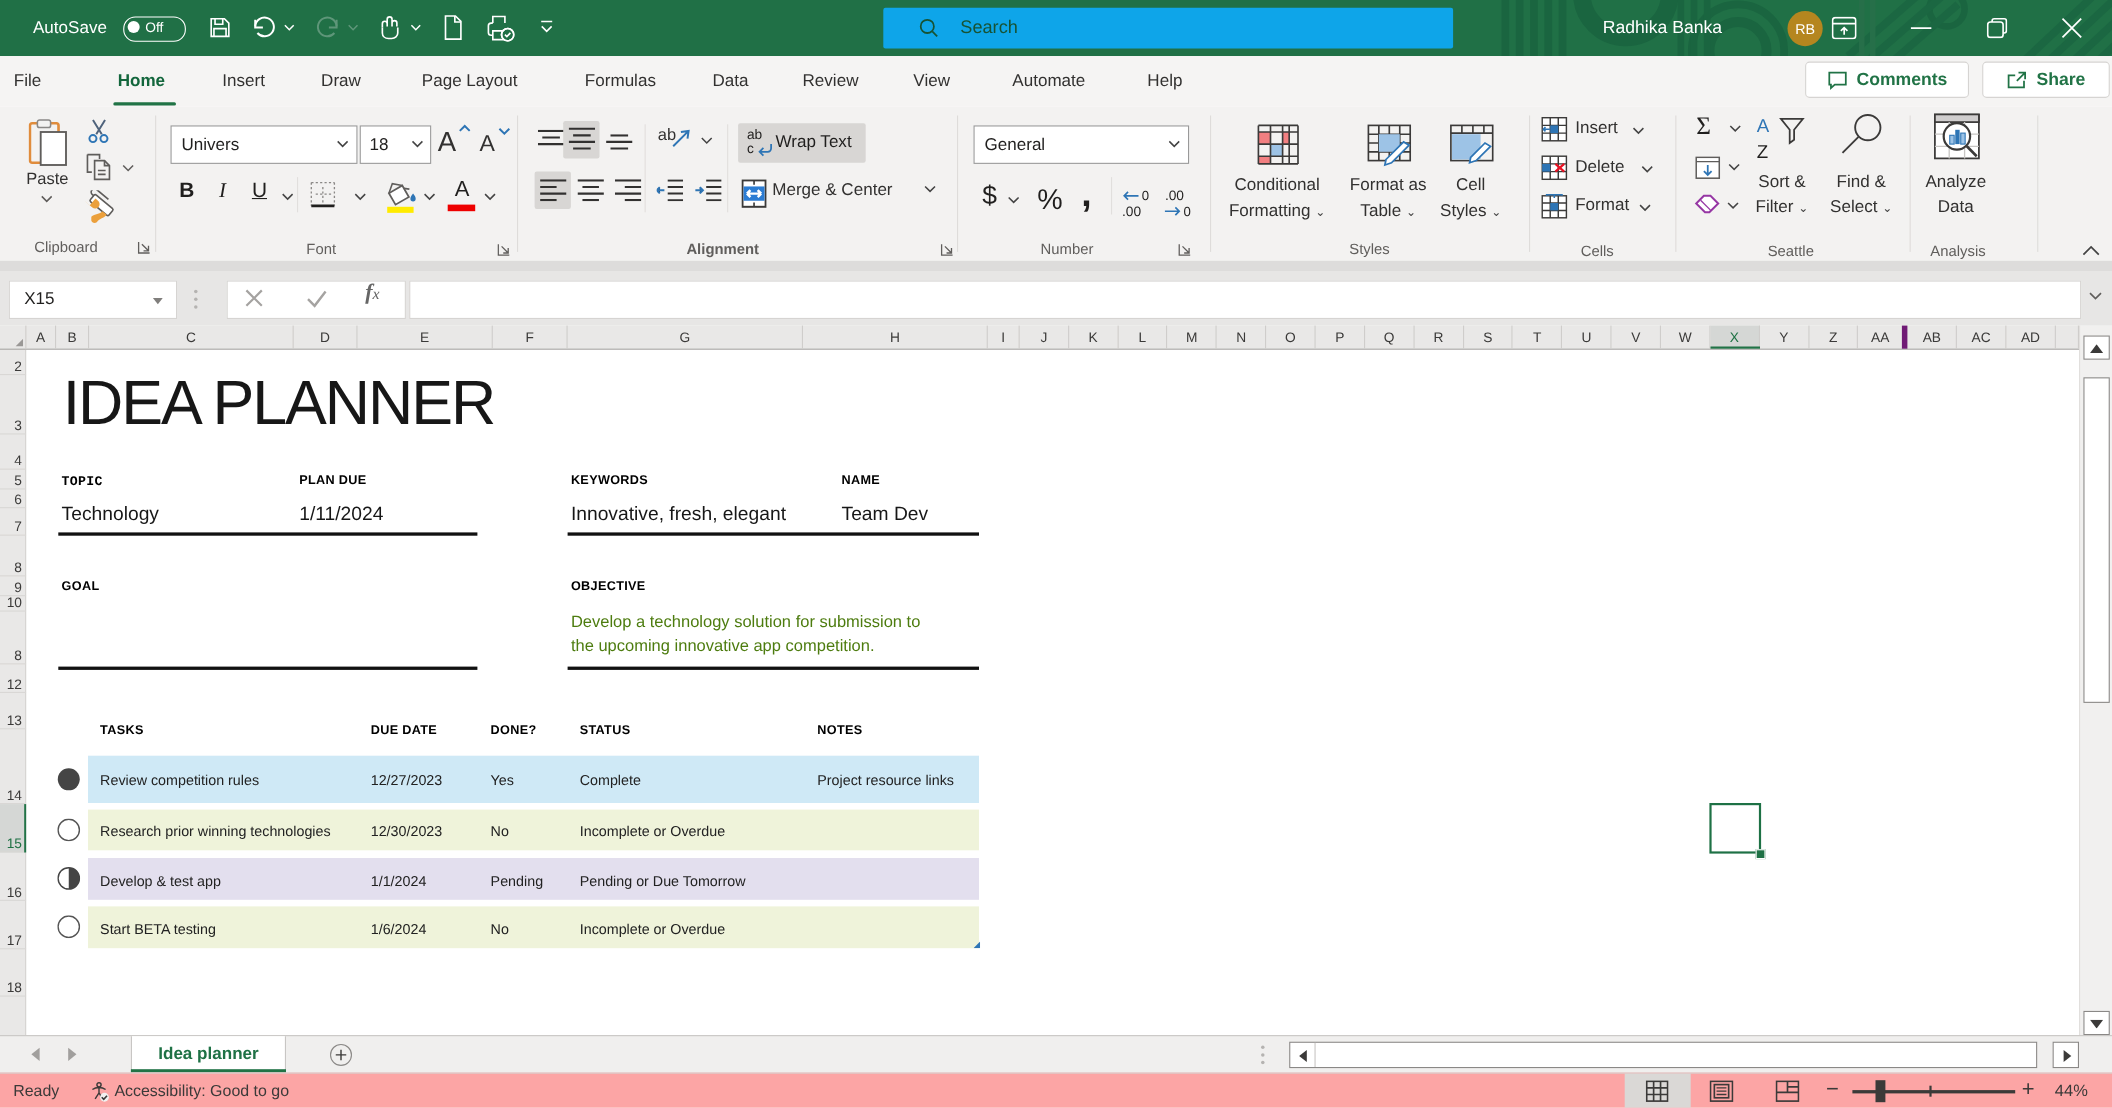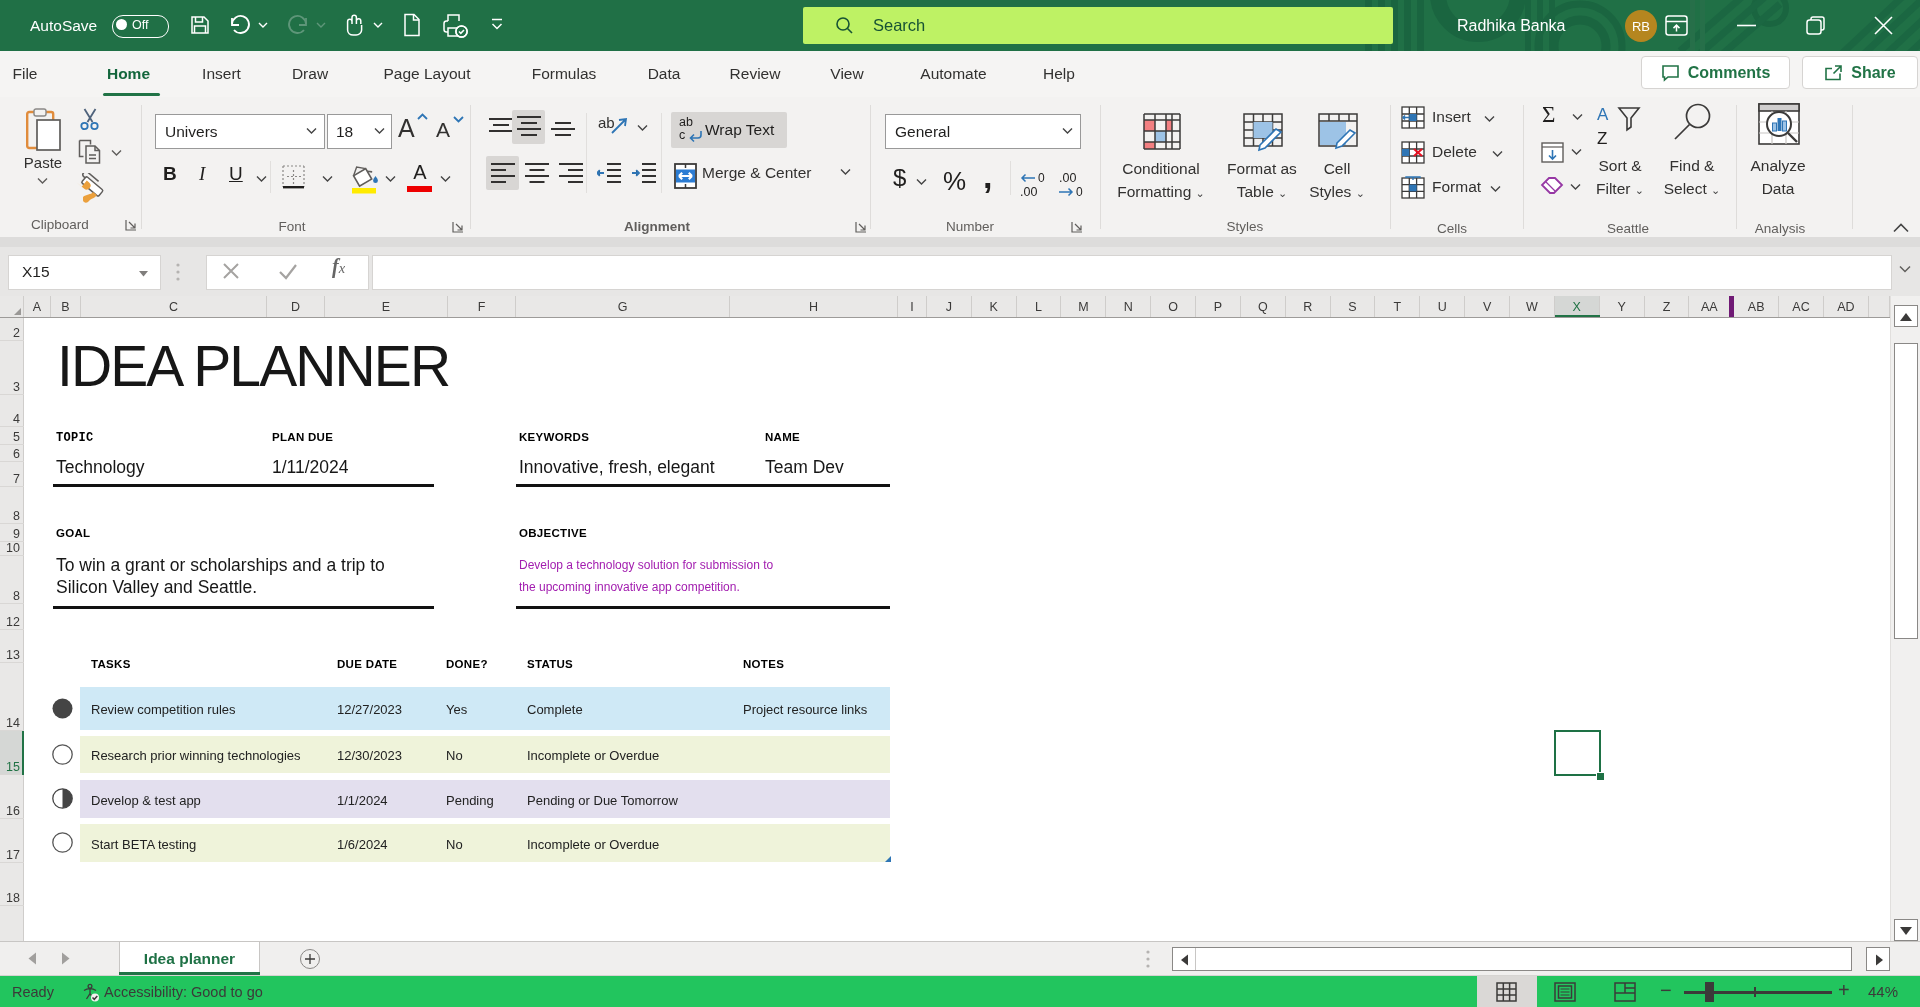--- a/index.html
+++ b/index.html
@@ -80,21 +80,21 @@
       <path d="M6 8 h-1.5 a2.5 2.5 0 0 0 -2.5 2.5 v6 a2.5 2.5 0 0 0 2.5 2.5 h1.5"></path>
    <path d="M6 15 h11 v8 h-11 z"></path>
    <circle cx="19.5" cy="18.5" r="5.6" fill="#207046"></circle>
       <circle cx="19.5" cy="18.5" r="5.6"></circle>
       <path d="M17 18.5 l1.8 1.8 l3.2 -3.4"></path>
  </svg>
  <svg class="ab" style="left:490px;top:18px;" width="14" height="15" viewBox="0 0 14 15" fill="none" stroke="#fff" stroke-width="1.5">
    <path d="M2 1.5 h10"></path>
       <path d="M2.5 6 l4.5 4.5 l4.5 -4.5"></path>
  </svg>
- <div class="ab" style="left:803px;top:7px;width:590px;height:37px;background:#bef264;border-radius:2px;">
+ <div class="ab" style="left:803px;top:7px;width:518px;height:37px;background:#0ea5e9;border-radius:2px;">
    <svg class="ab" style="left:32px;top:9px;" width="19" height="19" viewBox="0 0 19 19" fill="none" stroke="#175334" stroke-width="1.6">
      <circle cx="8" cy="8" r="6"></circle>
         <path d="M12.5 12.5 L17 17"></path>
    </svg>
    <div class="ab" style="left:70px;top:0;height:37px;display:flex;align-items:center;color:#175334;font-size:16.5px;">Search</div>
  </div>
  <div class="ab" style="left:1457px;top:0;height:51px;display:flex;align-items:center;color:#fff;font-size:16px;">Radhika Banka</div>
  <div class="ab" style="left:1593px;top:10px;width:32px;height:32px;border-radius:50%;background:#b5861f;display:flex;align-items:center;justify-content:center;color:#fff;font-size:13px;margin-left:32px;">RB</div>
  <svg class="ab" style="left:1665px;top:15px;" width="23" height="21" viewBox="0 0 23 21" fill="none" stroke="#fff" stroke-width="1.5">
    <rect x="1" y="1" width="21" height="19" rx="2.5"></rect>
@@ -594,22 +594,21 @@
  <div class="ab" style="left:495px;top:113px;font-size:11.5px;font-weight:700;color:#000;letter-spacing:0.3px;">KEYWORDS</div>
  <div class="ab" style="left:741px;top:113px;font-size:11.5px;font-weight:700;color:#000;letter-spacing:0.3px;">NAME</div>
  <div class="ab" style="left:32px;top:139px;font-size:17.5px;color:#171717;">Technology</div>
  <div class="ab" style="left:248px;top:139px;font-size:17.5px;color:#171717;">1/11/2024</div>
  <div class="ab" style="left:495px;top:139px;font-size:17.5px;color:#171717;">Innovative, fresh, elegant</div>
  <div class="ab" style="left:741px;top:139px;font-size:17.5px;color:#171717;">Team Dev</div>
  <div class="ab" style="left:29px;top:166px;width:381px;height:3px;background:#111;"></div>
  <div class="ab" style="left:492px;top:166px;width:374px;height:3px;background:#111;"></div>
  <div class="ab" style="left:32px;top:209px;font-size:11.5px;font-weight:700;color:#000;letter-spacing:0.3px;">GOAL</div>
  <div class="ab" style="left:495px;top:209px;font-size:11.5px;font-weight:700;color:#000;letter-spacing:0.3px;">OBJECTIVE</div>
- <div class="ab" style="left:32px;top:237px;font-size:17.5px;color:#171717;line-height:21.5px;">To win a grant or scholarships and a trip to<br>Silicon Valley and Seattle.</div>
- <div class="ab" style="left:495px;top:237px;font-size:12px;color:#a21caf;line-height:21.5px;">Develop a technology solution for submission to<br>the upcoming innovative app competition.</div>
+ <div class="ab" style="left:495px;top:237px;font-size:15px;color:#4d7c0f;line-height:21.5px;">Develop a technology solution for submission to<br>the upcoming innovative app competition.</div>
  <div class="ab" style="left:29px;top:288px;width:381px;height:3px;background:#111;"></div>
  <div class="ab" style="left:492px;top:288px;width:374px;height:3px;background:#111;"></div>
  <div class="ab" style="left:67px;top:340px;font-size:11.5px;font-weight:700;color:#000;letter-spacing:0.3px;">TASKS</div>
  <div class="ab" style="left:313px;top:340px;font-size:11.5px;font-weight:700;color:#000;letter-spacing:0.3px;">DUE DATE</div>
  <div class="ab" style="left:422px;top:340px;font-size:11.5px;font-weight:700;color:#000;letter-spacing:0.3px;">DONE?</div>
  <div class="ab" style="left:503px;top:340px;font-size:11.5px;font-weight:700;color:#000;letter-spacing:0.3px;">STATUS</div>
  <div class="ab" style="left:719px;top:340px;font-size:11.5px;font-weight:700;color:#000;letter-spacing:0.3px;">NOTES</div>
  <div class="ab" style="left:56px;top:369px;width:810px;height:43px;background:#cfe9f6;"></div>
  <div class="ab" style="left:56px;top:418px;width:810px;height:37px;background:#eff3da;"></div>
  <div class="ab" style="left:56px;top:462px;width:810px;height:38px;background:#e3dfee;"></div>
@@ -698,21 +697,21 @@
       </svg>
   <div class="ab" style="left:22px;top:0;width:1px;height:22px;background:#c8c6c4;"></div>
  </div>
  <div class="ab" style="left:1866px;top:5px;width:24px;height:24px;background:#fff;border:1px solid #8a8886;box-sizing:border-box;">
       <svg class="ab" style="left:8px;top:6px;" width="9" height="12" viewBox="0 0 9 12" fill="#3b3a39">
         <path d="M1 0.5 v11 L8 6 z"></path>
       </svg>
     </div>
 </div>
 
-<div class="ab" style="left:0;top:975px;width:1920px;height:32px;background:#22c55e;border-top:1px solid #d6d4d2;box-sizing:border-box;">
+<div class="ab" style="left:0;top:975px;width:1920px;height:32px;background:#fca5a5;border-top:1px solid #d6d4d2;box-sizing:border-box;">
  <div class="ab" style="left:12px;top:0;height:31px;display:flex;align-items:center;color:#3b3a39;font-size:14.5px;">Ready</div>
  <svg class="ab" style="left:81px;top:7px;" width="19" height="19" viewBox="0 0 19 19" fill="none" stroke="#3b3a39" stroke-width="1.3">
    <circle cx="9" cy="3.2" r="1.9"></circle>
       <path d="M3 7.5 C5 6 7 5.6 9 5.6 s4 0.4 6 1.9 M9 5.6 v5 M9 10.6 L5.5 16 M9 10.6 l2 3"></path>
    <circle cx="14" cy="14.5" r="4" fill="#f2f1f0" stroke="none"></circle>
       <path d="M11.5 14.5 l1.8 1.8 l3 -3.2" stroke-width="1.5"></path>
  </svg>
  <div class="ab" style="left:104px;top:0;height:31px;display:flex;align-items:center;color:#3b3a39;font-size:14.5px;">Accessibility: Good to go</div>
  <div class="ab" style="left:1477px;top:0;width:60px;height:31px;background:#dad8d6;"></div>
  <svg class="ab" style="left:1496px;top:6px;" width="21" height="20" viewBox="0 0 21 20" fill="none" stroke="#3b3a39" stroke-width="1.5">

